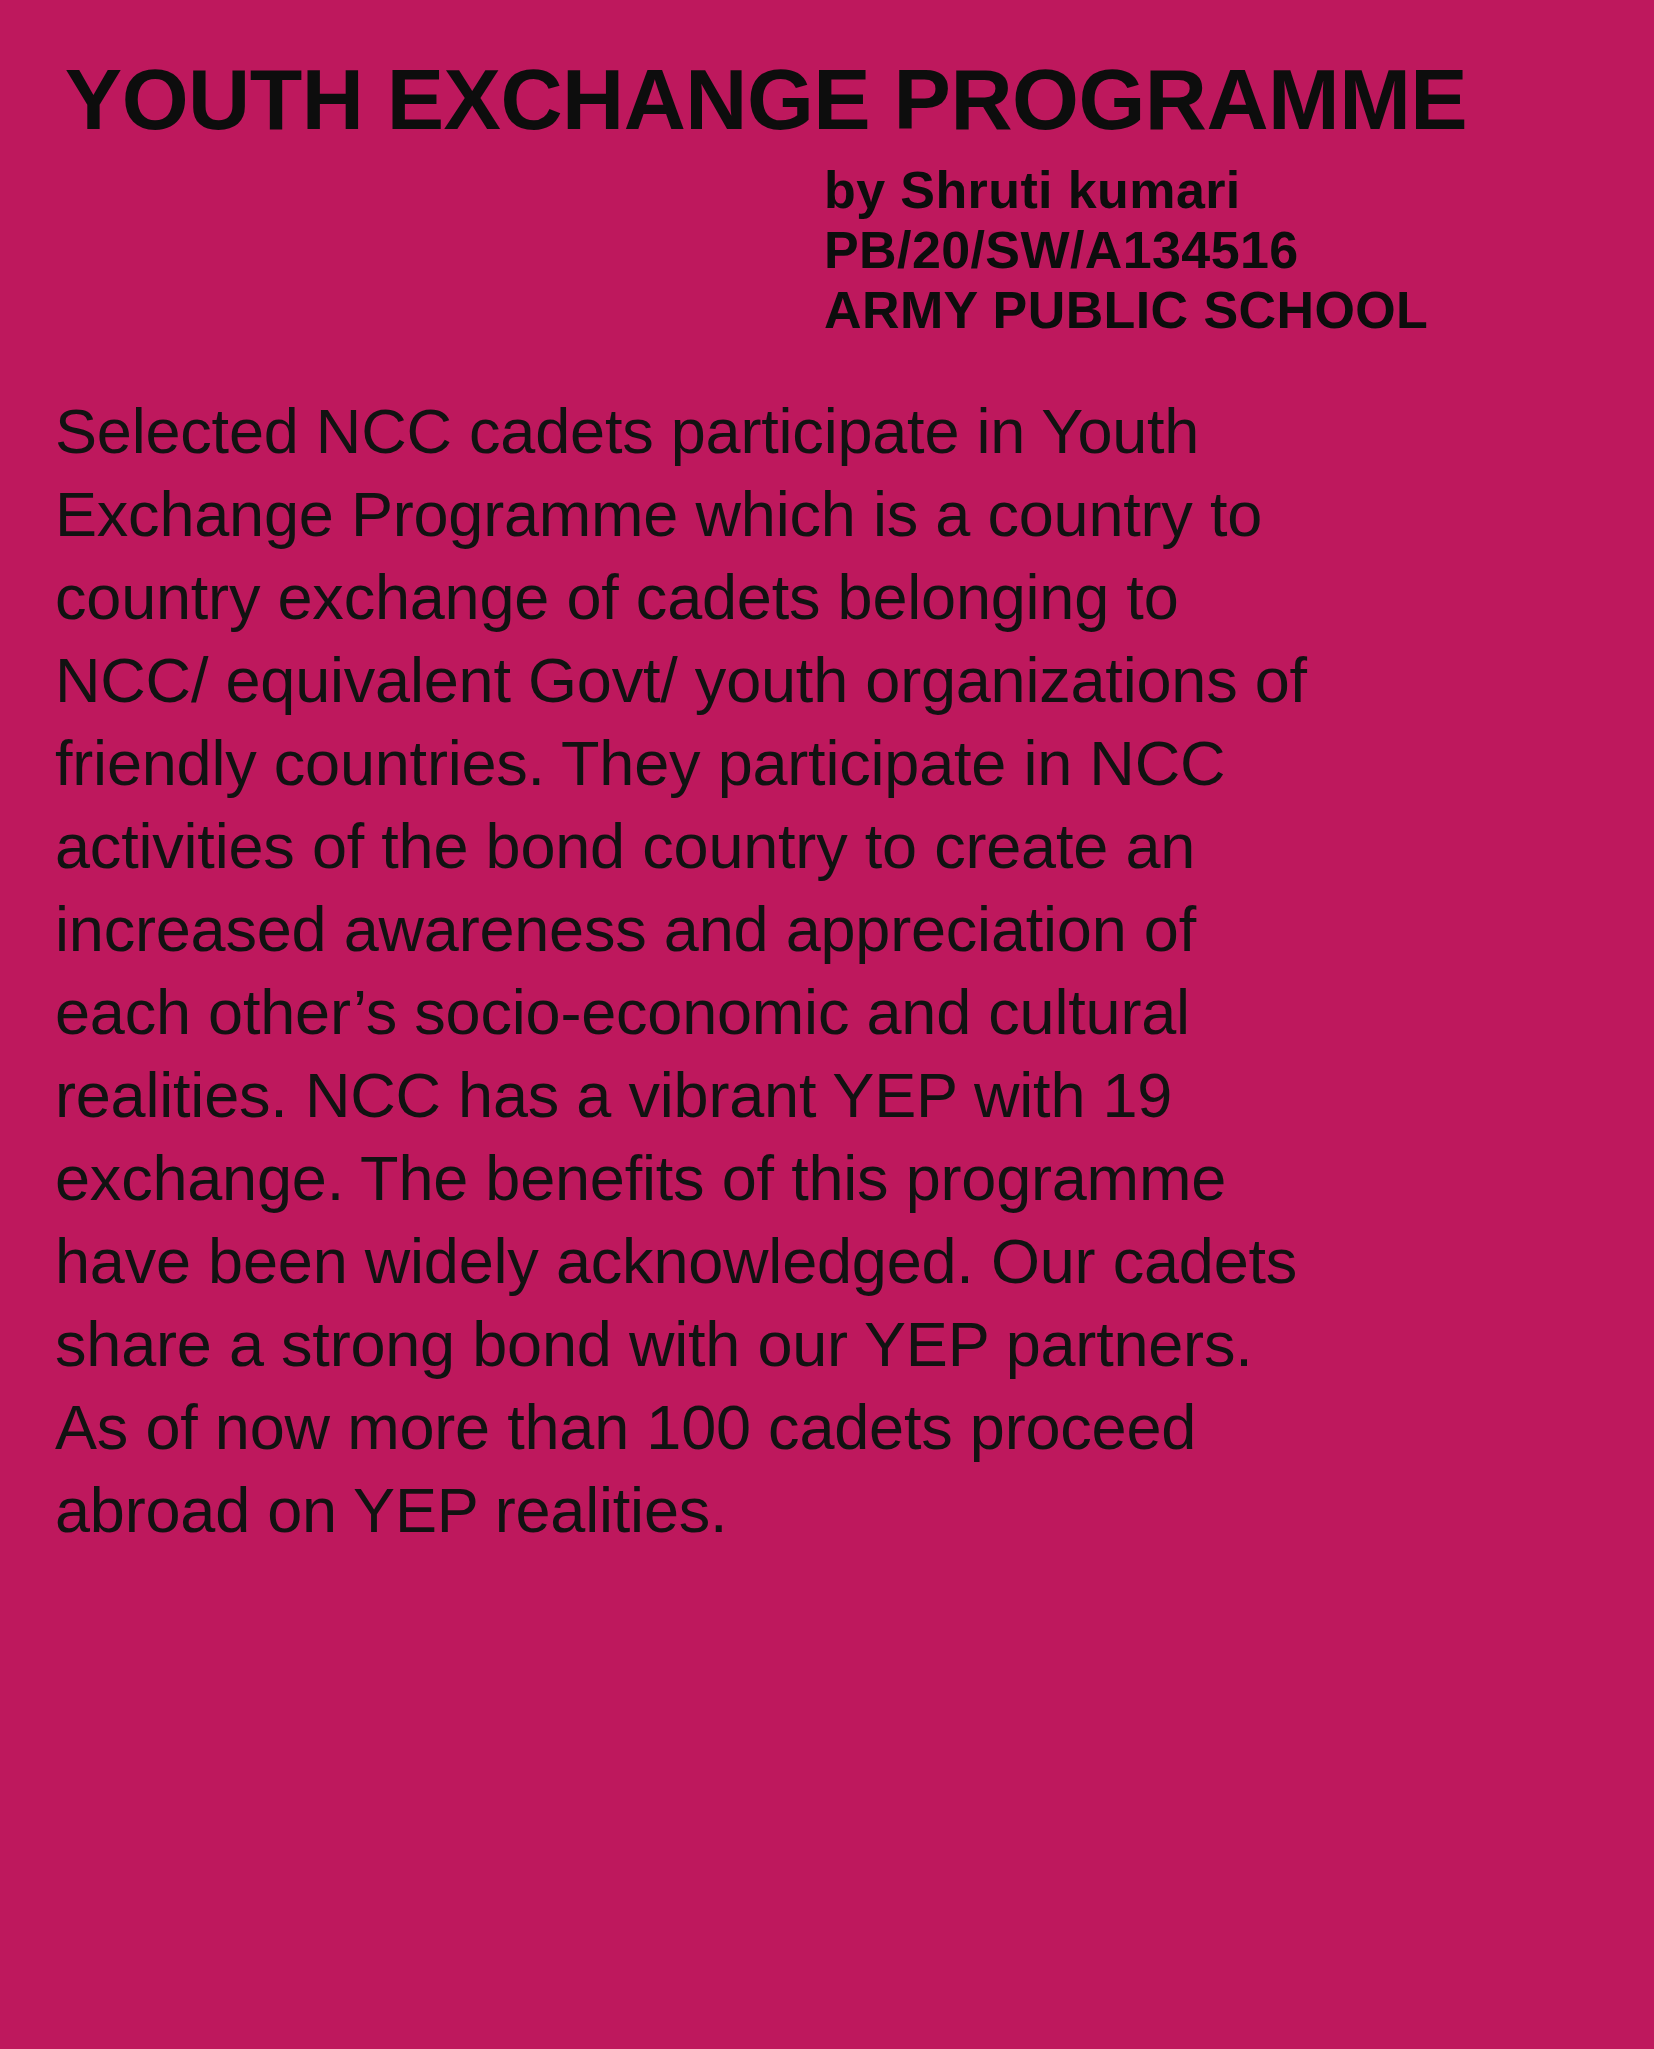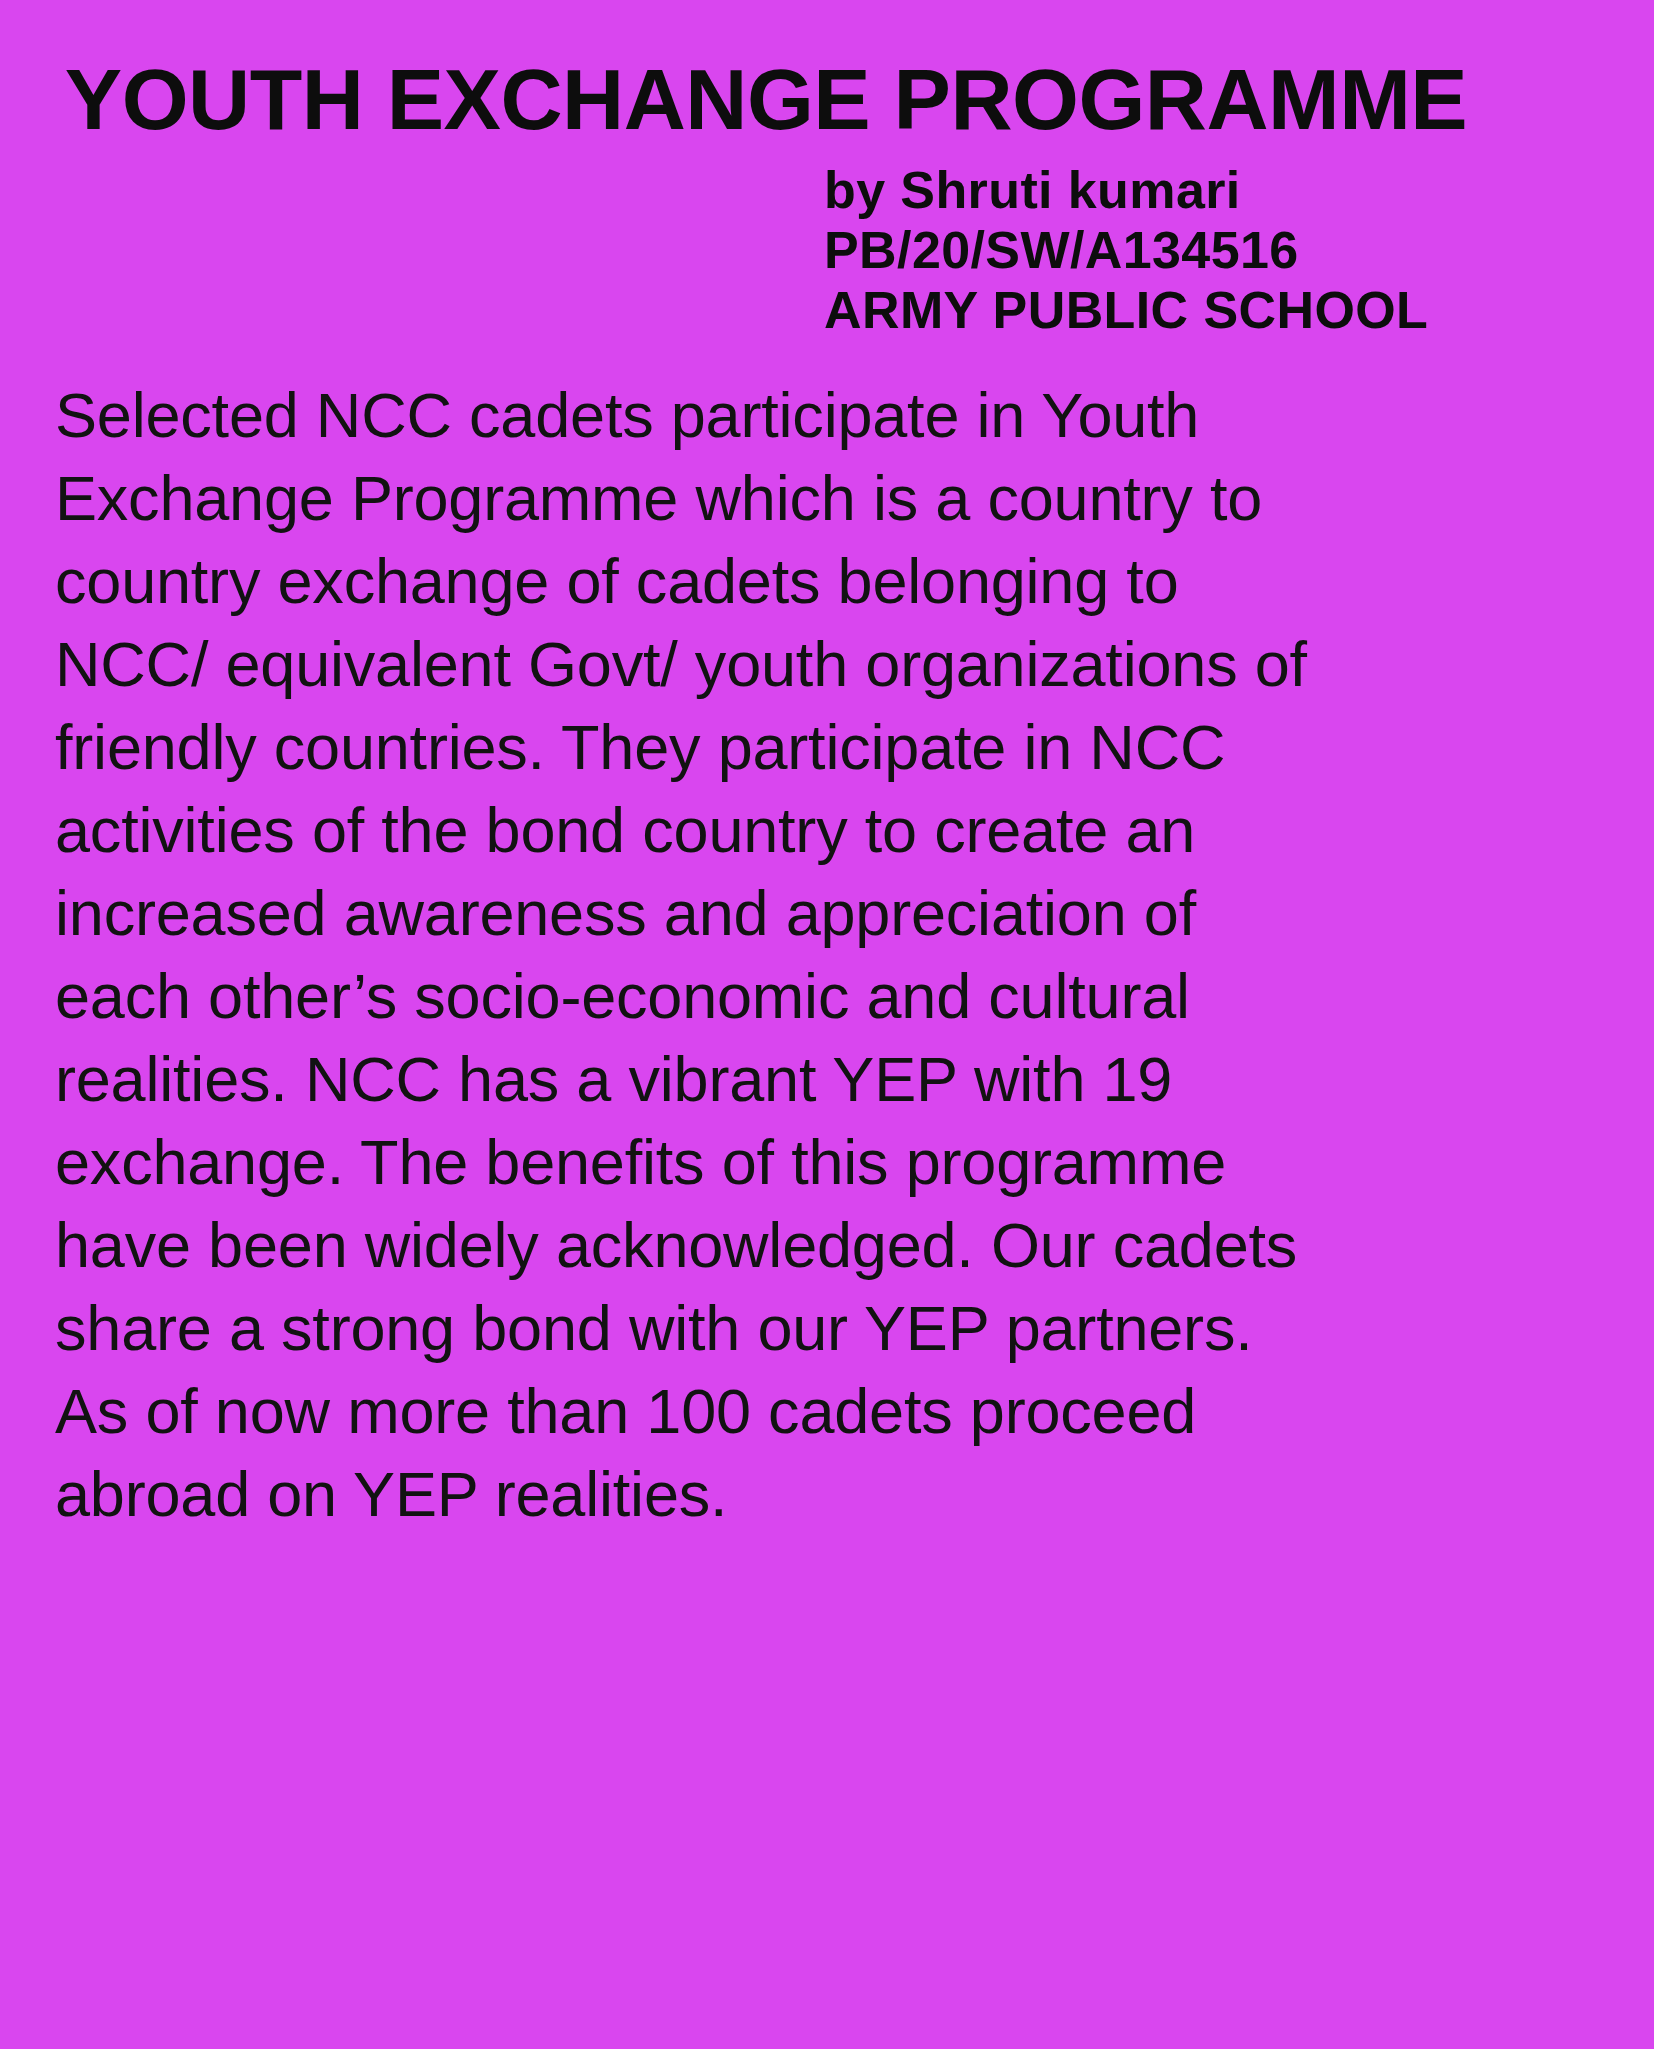--- a/index.html
+++ b/index.html
@@ -13,21 +13,21 @@
     overflow: hidden;
     font-family: "Liberation Sans", sans-serif;
     color: #101010;
     -webkit-font-smoothing: antialiased;
   }
 
   .page {
     position: relative;
     width: 1654px;
     height: 2049px;
-    background: #d946ef;
+    background: #be185d;
   }
 
   
   .header {
     position: absolute;
     left: 0;
     top: 56px;
     width: 1654px;
   }
 
@@ -56,21 +56,21 @@
     line-height: 1.16;
     letter-spacing: 0.4px;
     color: #0d0d0d;
     white-space: nowrap;
   }
 
   
   .body-block {
     position: absolute;
     left: 55px;
-    top: 374px;
+    top: 390px;
     width: 1570px;
   }
 
   .body-line {
     font-family: "Liberation Sans", sans-serif;
     font-weight: 400;
     font-size: 63px;
     line-height: 83px;
     letter-spacing: -0.2px;
     color: #121212;

